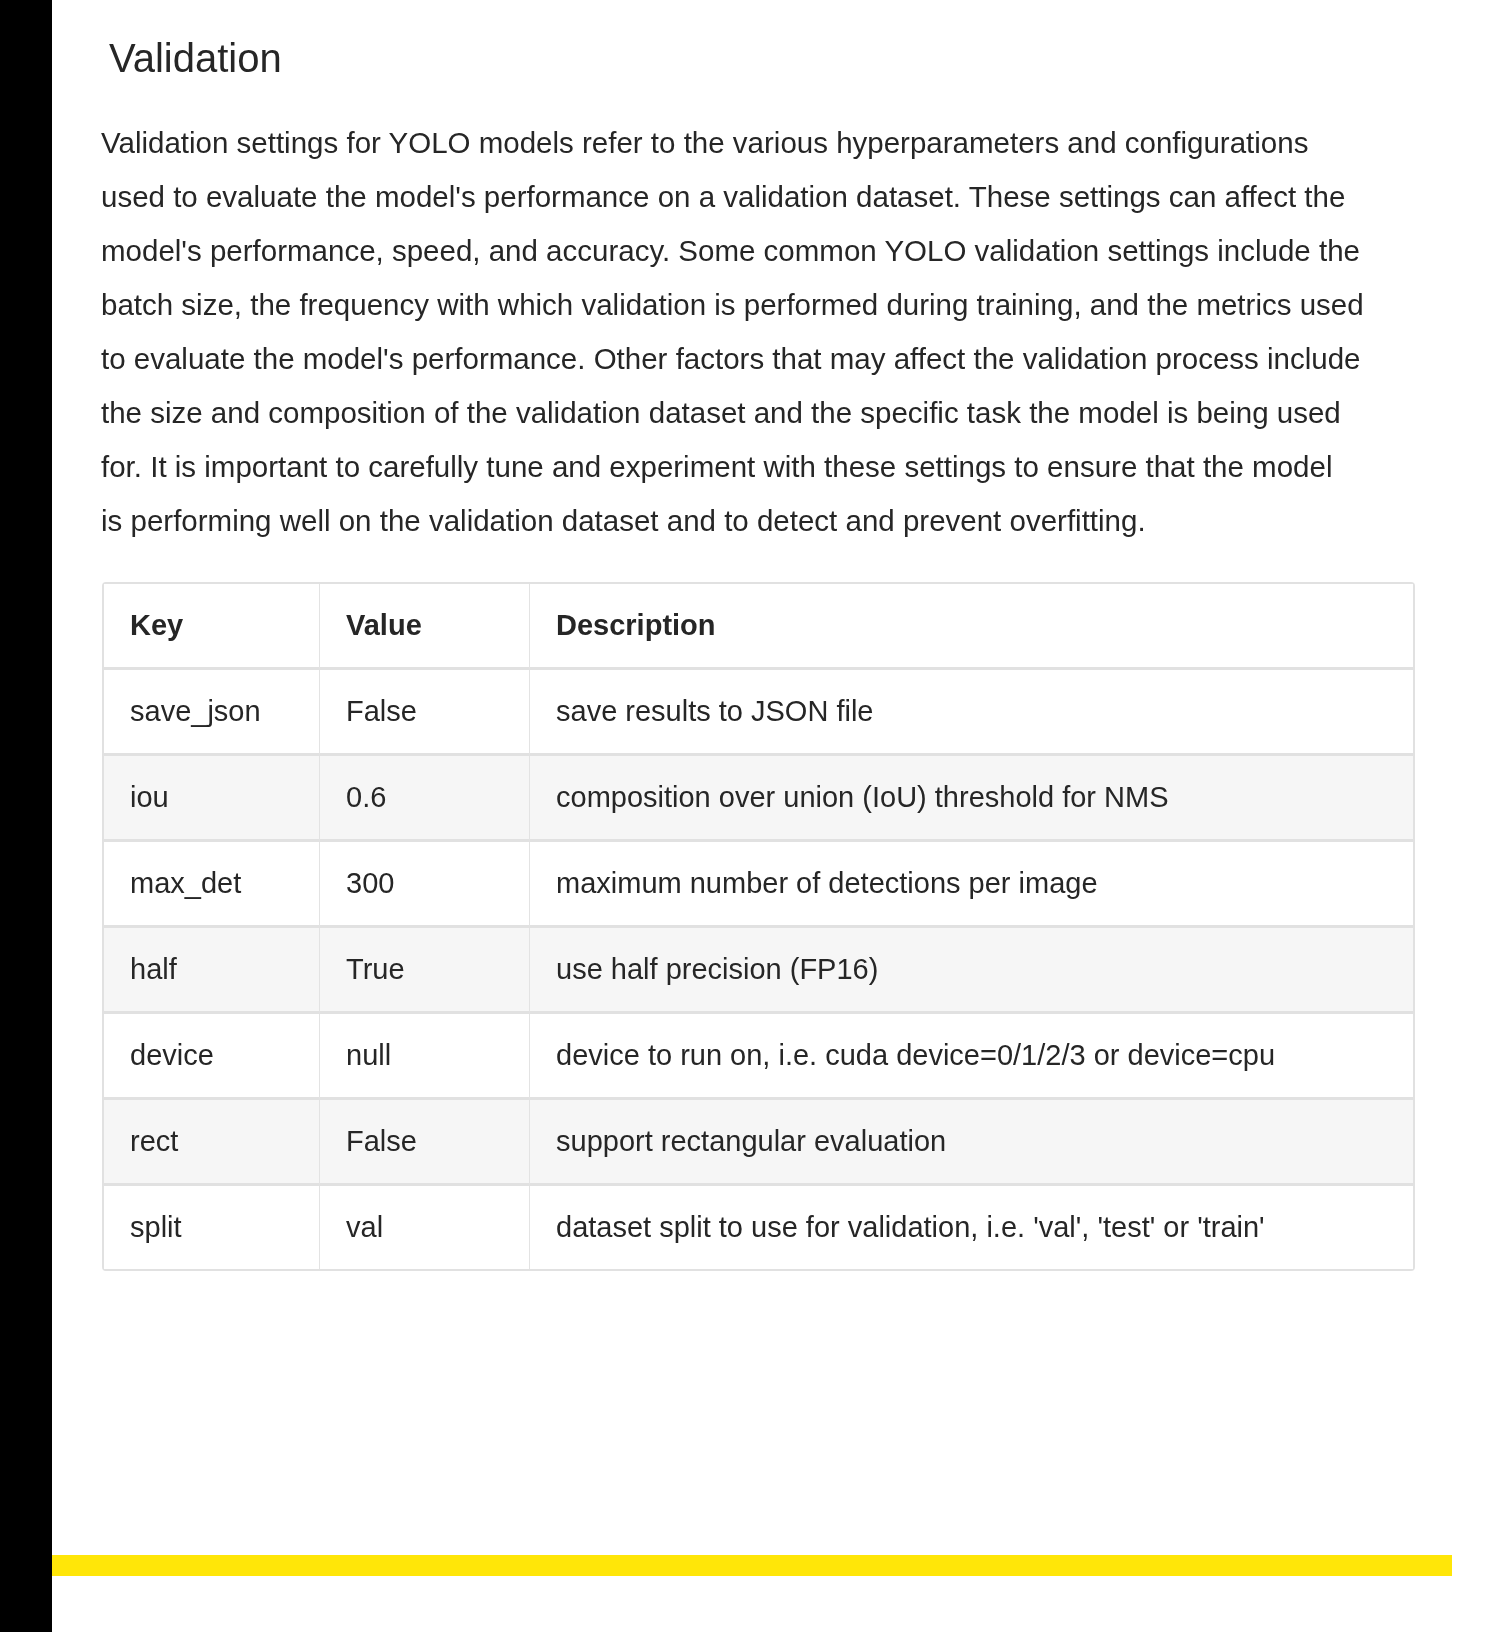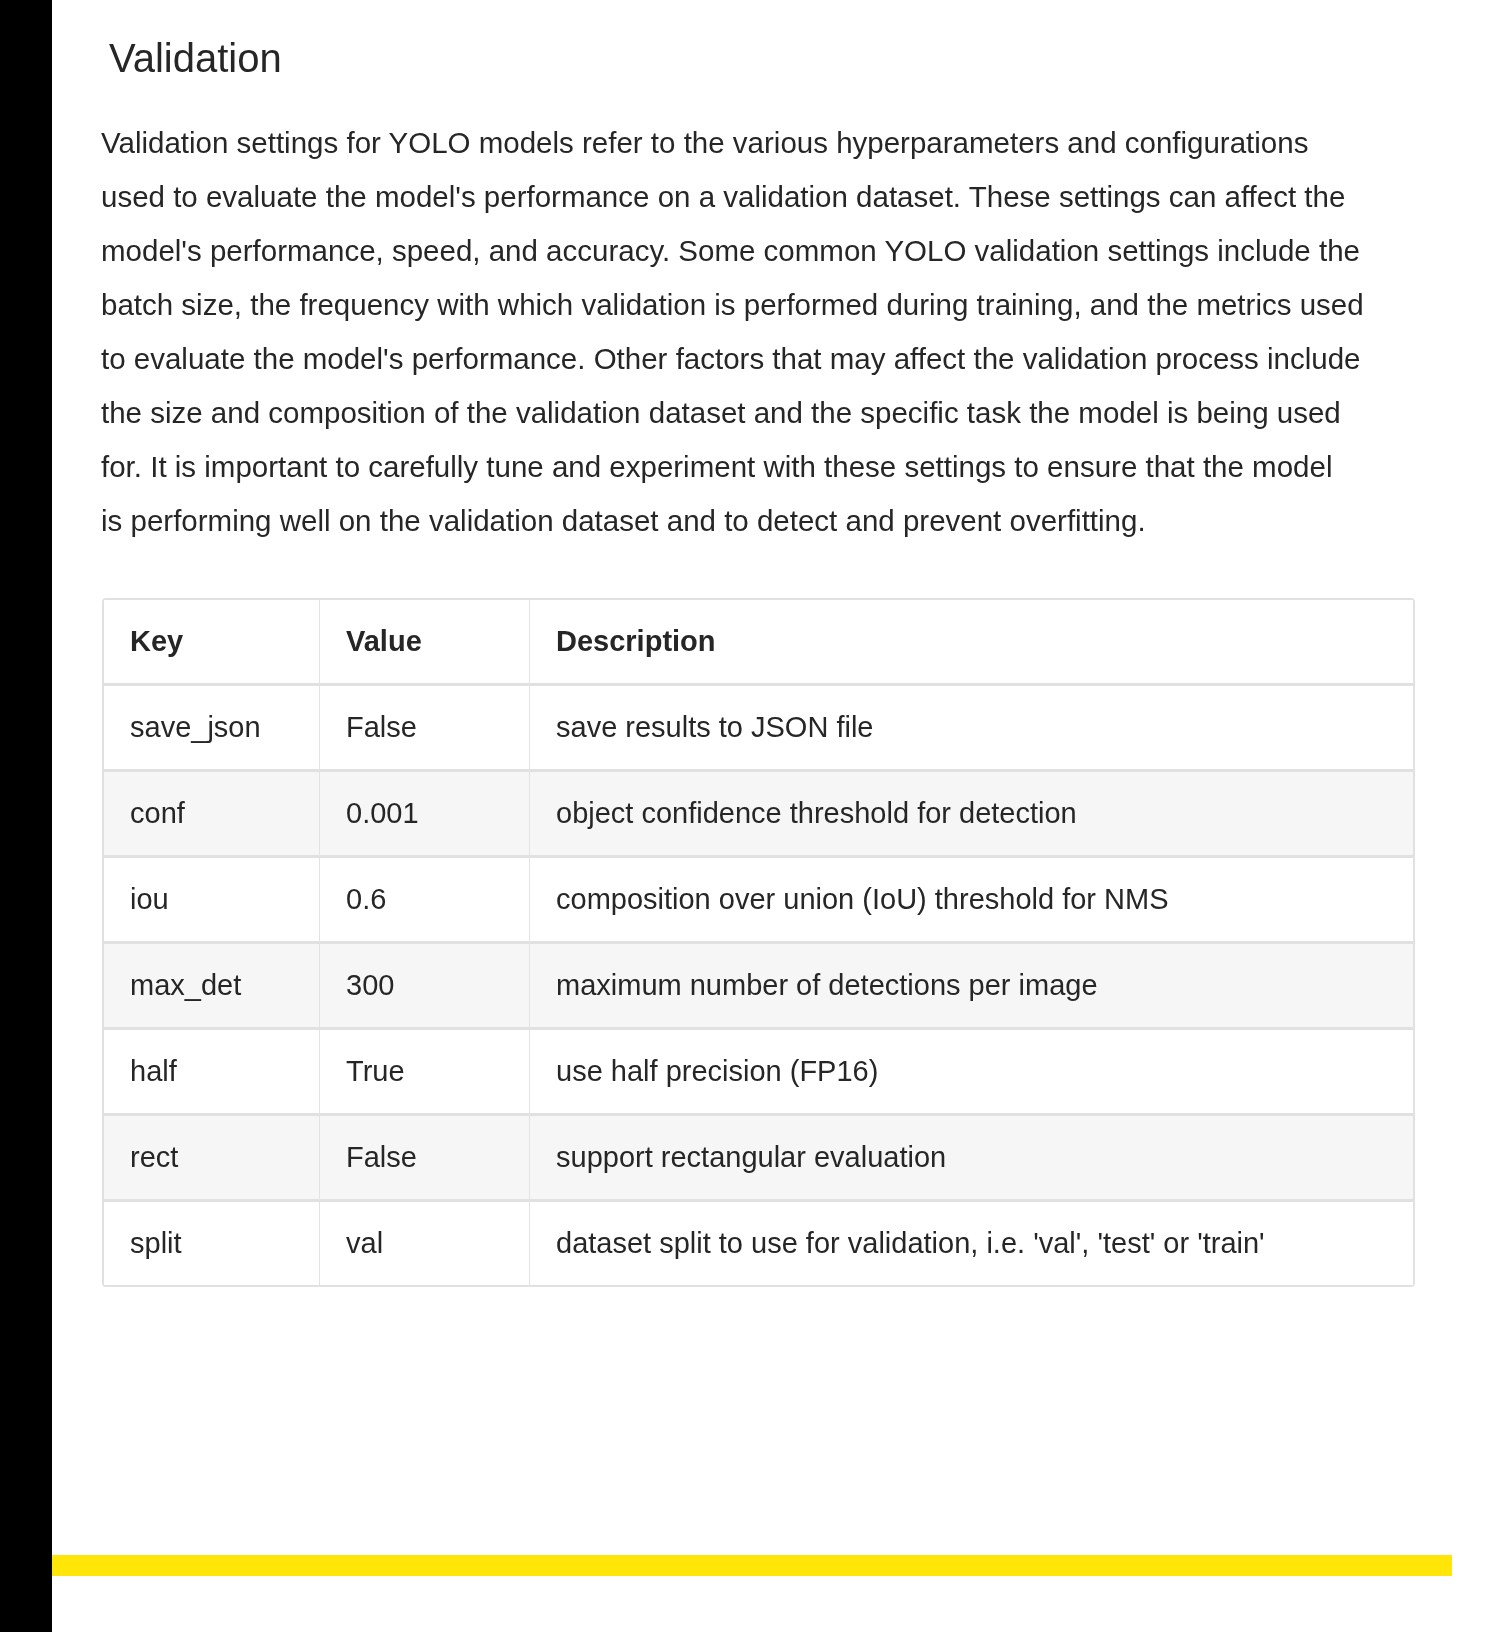--- a/index.html
+++ b/index.html
@@ -60,21 +60,20 @@
       position: absolute;
       top: 582px;
       left: 1px;
       width: 1313px;
       border-collapse: separate;
       border-spacing: 0;
       border: 2px solid #e1e1e1;
       border-radius: 4px;
       font-size: 29px;
       color: #262626;
-      margin-top: 16px;
     }
     .settings-table th,
     .settings-table td {
       text-align: left;
       padding: 0 26px;
       height: 83px;
       border-right: 1.5px solid #e3e3e3;
       border-bottom: 3px solid #e1e1e1;
       white-space: nowrap;
       vertical-align: middle;
@@ -137,38 +136,38 @@
         <th>Description</th>
       </tr>
     </thead>
     <tbody>
       <tr>
         <td>save_json</td>
         <td>False</td>
         <td>save results to JSON file</td>
       </tr>
       <tr>
-        <td>conf</td>
-        <td>0.001</td>
-        <td>object confidence threshold for detection</td>
-      </tr>
-      <tr>
         <td>iou</td>
         <td>0.6</td>
         <td>composition over union (IoU) threshold for NMS</td>
       </tr>
       <tr>
         <td>max_det</td>
         <td>300</td>
         <td>maximum number of detections per image</td>
       </tr>
       <tr>
         <td>half</td>
         <td>True</td>
         <td>use half precision (FP16)</td>
+      </tr>
+      <tr>
+        <td>device</td>
+        <td>null</td>
+        <td>device to run on, i.e. cuda device=0/1/2/3 or device=cpu</td>
       </tr>
       <tr>
         <td>rect</td>
         <td>False</td>
         <td>support rectangular evaluation</td>
       </tr>
       <tr>
         <td>split</td>
         <td>val</td>
         <td>dataset split to use for validation, i.e. 'val', 'test' or 'train'</td>

